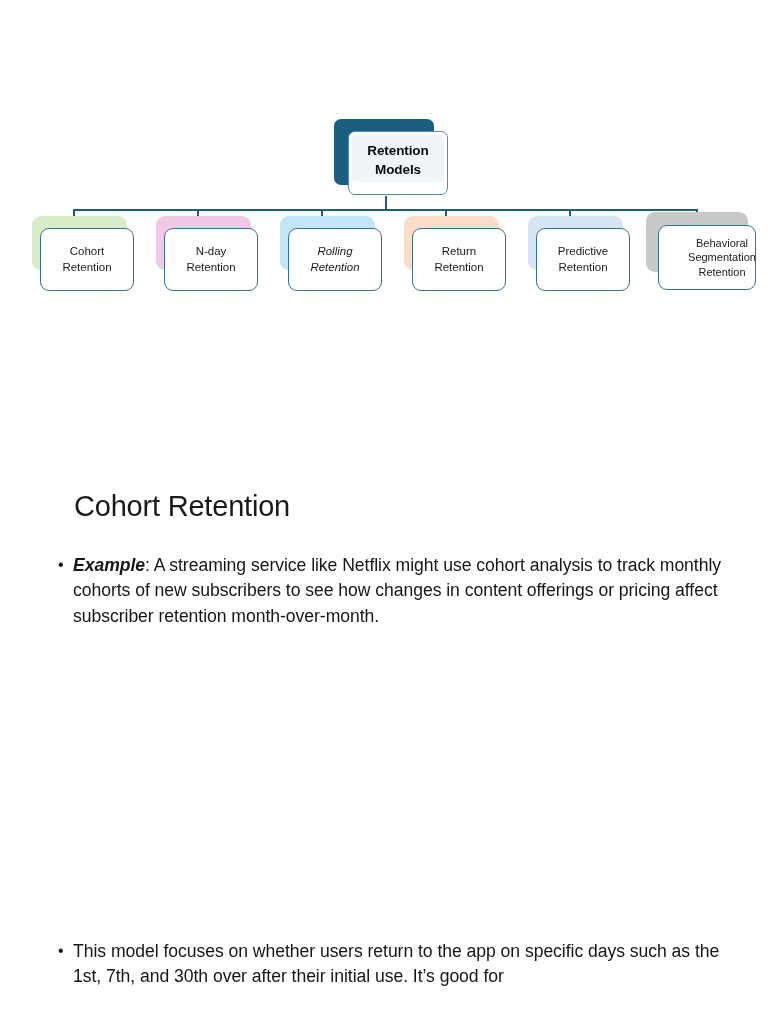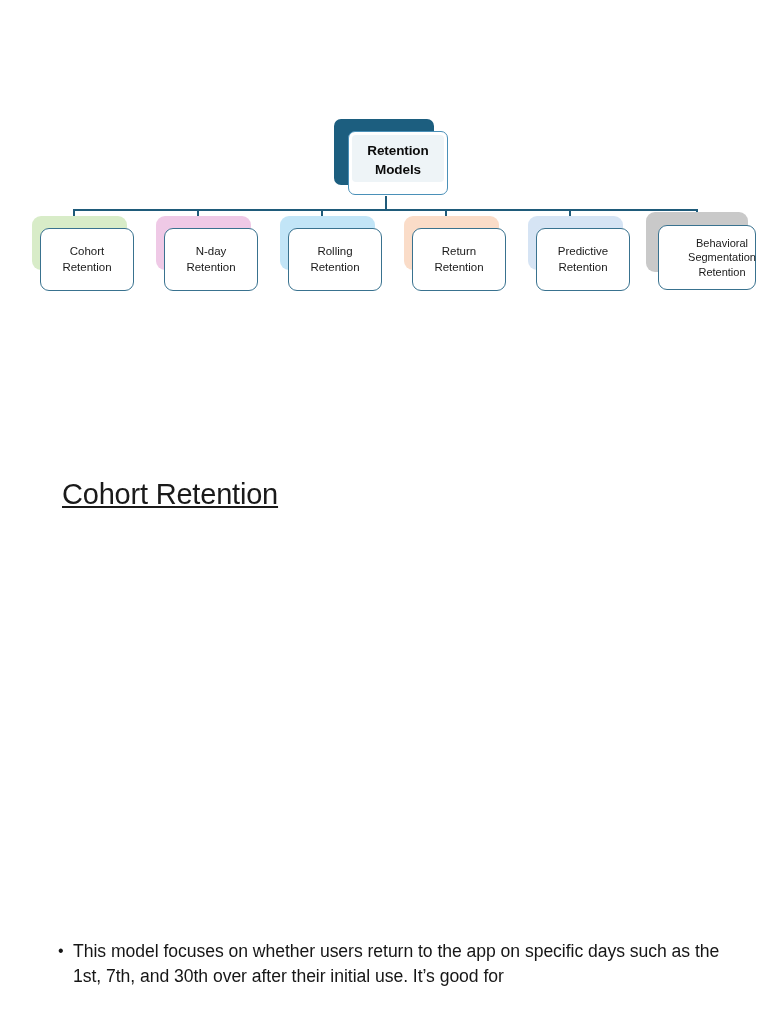--- a/index.html
+++ b/index.html
@@ -136,23 +136,22 @@
   .section {
     position: absolute;
     left: 58px;
     width: 690px;
   }
   .section-title {
     font-size: 29px;
     font-weight: normal;
     color: #1a1a1a;
     letter-spacing: -0.2px;
-    margin: 4px;
+    margin: 16px;
     line-height: 1.1;
-    text-decoration: underline;
   }
   .bullet-list {
     margin: 0;
     padding: 0;
     list-style: none;
   }
   .bullet {
     position: relative;
     padding-left: 15px;
     font-size: 17.6px;
@@ -216,21 +215,21 @@
     </div>
   </div>
 
   <div class="leaf" style="left:148px; top:216px;">
     <div class="leaf-shadow" style="background: rgb(239, 201, 230);"></div>
     <div class="leaf-box">
       <div class="leaf-label">N-day<br>Retention</div>
     </div>
   </div>
 
-  <div class="leaf" style="left:272px; top:216px;">
+  <div class="leaf" style="left:272px; top:216px;font-style:italic;">
     <div class="leaf-shadow" style="background: rgb(194, 229, 247);"></div>
     <div class="leaf-box">
       <div class="leaf-label">Rolling<br>Retention</div>
     </div>
   </div>
 
   <div class="leaf" style="left:396px; top:216px;text-decoration:underline;">
     <div class="leaf-shadow" style="background: rgb(250, 220, 200);"></div>
     <div class="leaf-box">
       <div class="leaf-label">Return<br>Retention</div>
@@ -249,20 +248,23 @@
     <div class="leaf-box" style="left:12px; top:13px; width:98px; height:65px;">
       <div class="leaf-label">Behavioral<br>Segmentation<br>Retention</div>
     </div>
   </div>
 
 </div>
 
 <div class="section" id="section-cohort">
   <h2 class="section-title">Cohort Retention</h2>
   <ul class="bullet-list">
+    <li class="bullet">
+      <span class="emph">Example</span><span>: A streaming service like Netflix might use cohort analysis to track monthly cohorts of new subscribers to see how changes in content offerings or pricing affect subscriber retention month-over-month.</span>
+    </li>
   </ul>
 </div>
 
 <div class="section" id="section-nday">
   <ul class="bullet-list">
     <li class="bullet">
       <span>This model focuses on whether users return to the app on specific days such as the 1st, 7th, and 30th over after their initial use. It’s good for</span>
     </li>
   </ul>
 </div>

